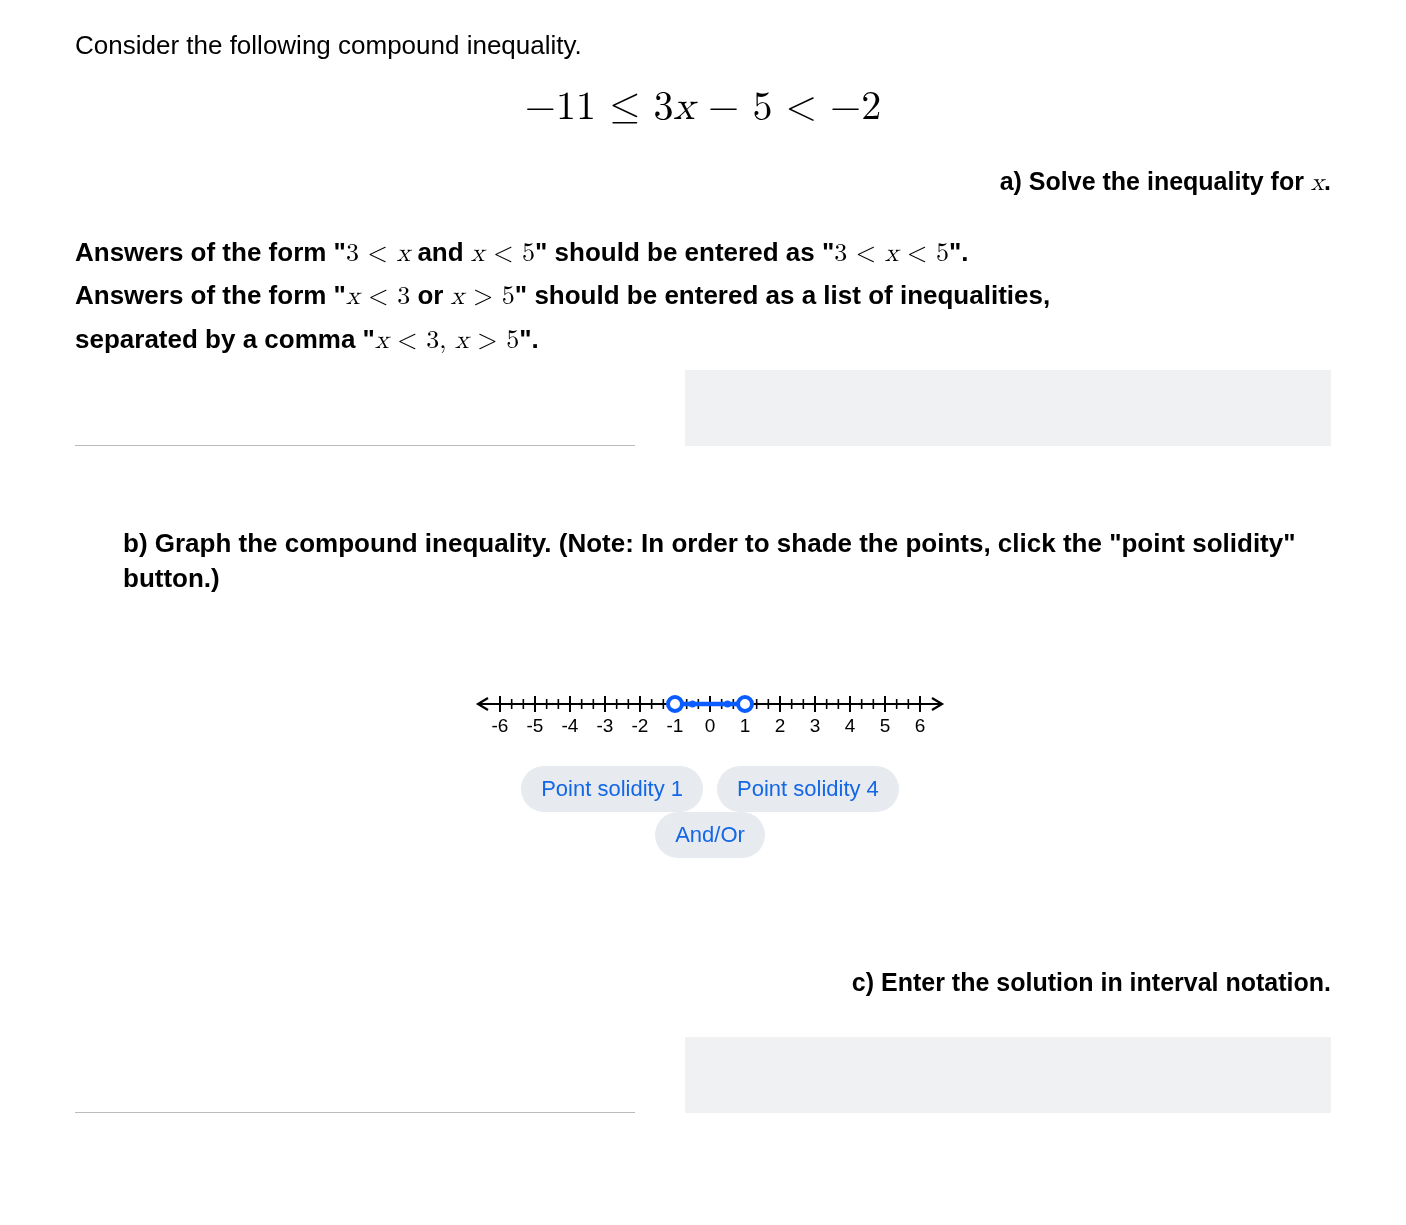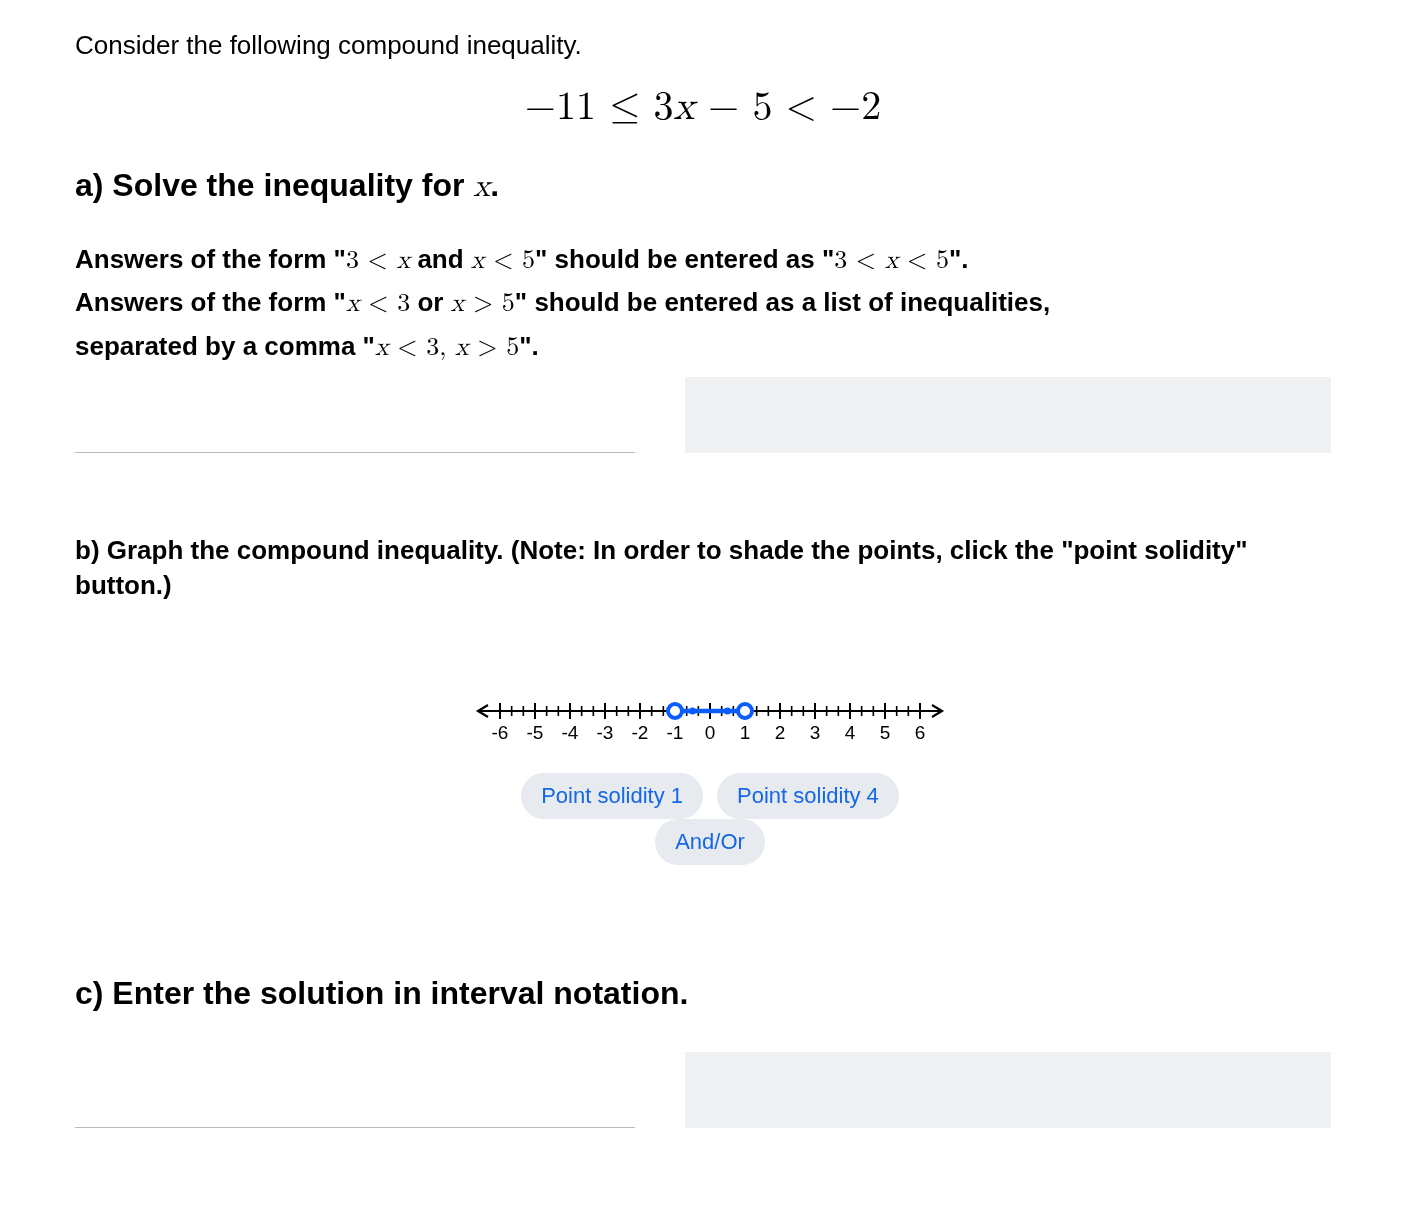--- a/index.html
+++ b/index.html
@@ -16,22 +16,23 @@
     margin-bottom: 22px;
   }
   .math-display {
     text-align: center;
     font-family: "Cambria Math", "STIX", "Latin Modern Math", "Times New Roman", serif;
     font-size: 40px;
     margin: 10px 0 36px 0;
   }
   .part-a, .part-c {
     font-weight: 700;
-    font-size: 32px;
+    font-size: 25px;
     margin-bottom: 34px;
+    text-align: right;
   }
   .instr {
     font-weight: 700;
     font-size: 26px;
     line-height: 1.55;
     margin-bottom: 2px;
   }
   .math-inline {
     font-family: "Cambria Math", "STIX", "Latin Modern Math", "Times New Roman", serif;
     font-weight: 400;
@@ -52,20 +53,21 @@
     margin-left: 50px;
     background: #eff1f3;
     height: 76px;
     flex: 1;
   }
   .part-b {
     font-weight: 700;
     font-size: 26px;
     line-height: 1.35;
     margin-bottom: 90px;
+    margin-left: 48px;
   }
   .graph-area {
     display: flex;
     flex-direction: column;
     align-items: center;
     margin-left: 370px;
     width: 530px;
   }
   .number-line-svg { display: block; }
   .btn-row {

